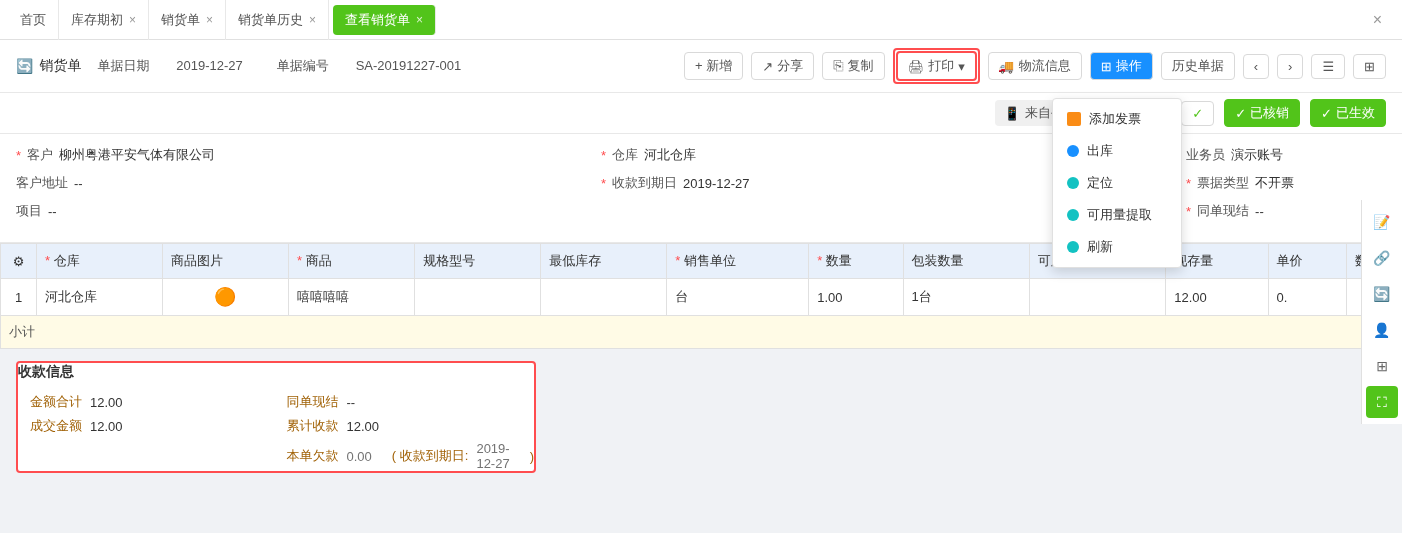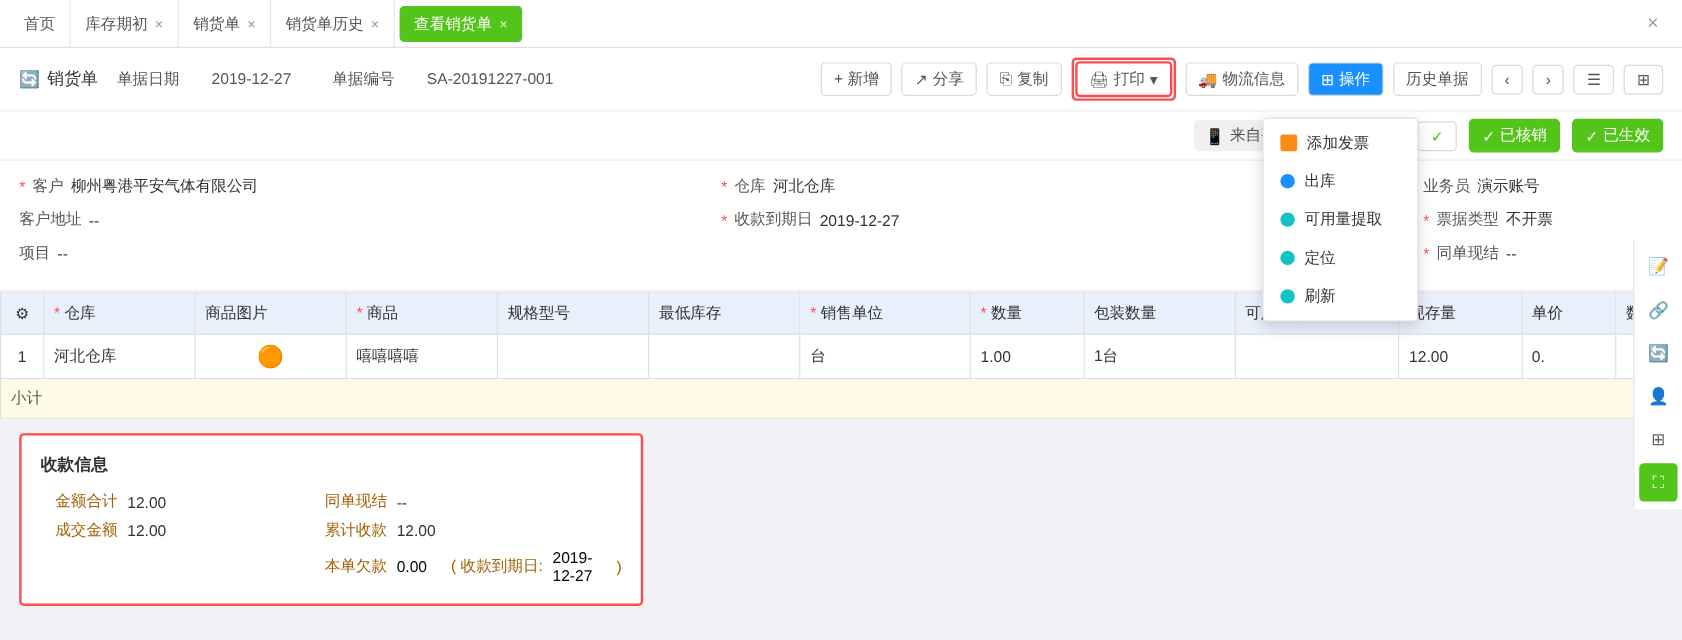--- a/index.html
+++ b/index.html
@@ -66,29 +66,29 @@
     thead th .required { color: #ff4d4f; }
     tbody tr { background: #fff; }
     tbody tr:nth-child(even) { background: #fafafa; }
     tbody td {
       padding: 7px 8px; border: 1px solid #e0e0e0; color: #333;
     }
     .subtotal-row td { background: #fffbe6; color: #555; }
 
     
     .payment-section {
-      margin: 12px 16px; padding: 16px; background: #fff;
+      margin: 12px 16px; background: #fff;
       border: 2px solid #ff4d4f; border-radius: 4px; max-width: 520px;
     }
     .payment-title { font-weight: bold; font-size: 14px; margin-bottom: 12px; }
     .payment-grid { display: grid; grid-template-columns: 1fr 1fr; gap: 6px 20px; }
     .payment-row { display: flex; align-items: center; gap: 8px; }
     .payment-label { color: #a16207; white-space: nowrap; margin-left: 12px; }
     .payment-value { color: #333; }
-    .payment-value.red { color: #000000; }
+    .payment-value.red { color: #737373; }
 
     
     .dropdown-menu {
       position: absolute; top: 98px; right: 220px; z-index: 100;
       background: #fff; border: 1px solid #e0e0e0; border-radius: 4px;
       box-shadow: 0 4px 12px rgba(0,0,0,0.15); min-width: 130px; padding: 4px 0;
     }
     .dropdown-item {
       display: flex; align-items: center; gap: 8px; padding: 7px 14px;
       cursor: pointer; font-size: 13px; color: #333;
@@ -362,25 +362,25 @@
   <div class="dropdown-item">
     <span style="display:inline-block; width:14px; height:14px; background:#fa8c16; border-radius:2px;"></span>
     <span>添加发票</span>
   </div>
   <div class="dropdown-item">
     <span class="dot dot-blue"></span>
     <span>出库</span>
   </div>
   <div class="dropdown-item">
     <span class="dot dot-cyan"></span>
-    <span>可用量提取</span>
+    <span>定位</span>
   </div>
   <div class="dropdown-item">
     <span class="dot dot-cyan"></span>
-    <span>定位</span>
+    <span>可用量提取</span>
   </div>
   <div class="dropdown-item">
     <span class="dot dot-cyan"></span>
     <span>刷新</span>
   </div>
 </div>
 
 <div class="right-icons">
   <div class="right-icon-btn">
     <span>📝</span>

